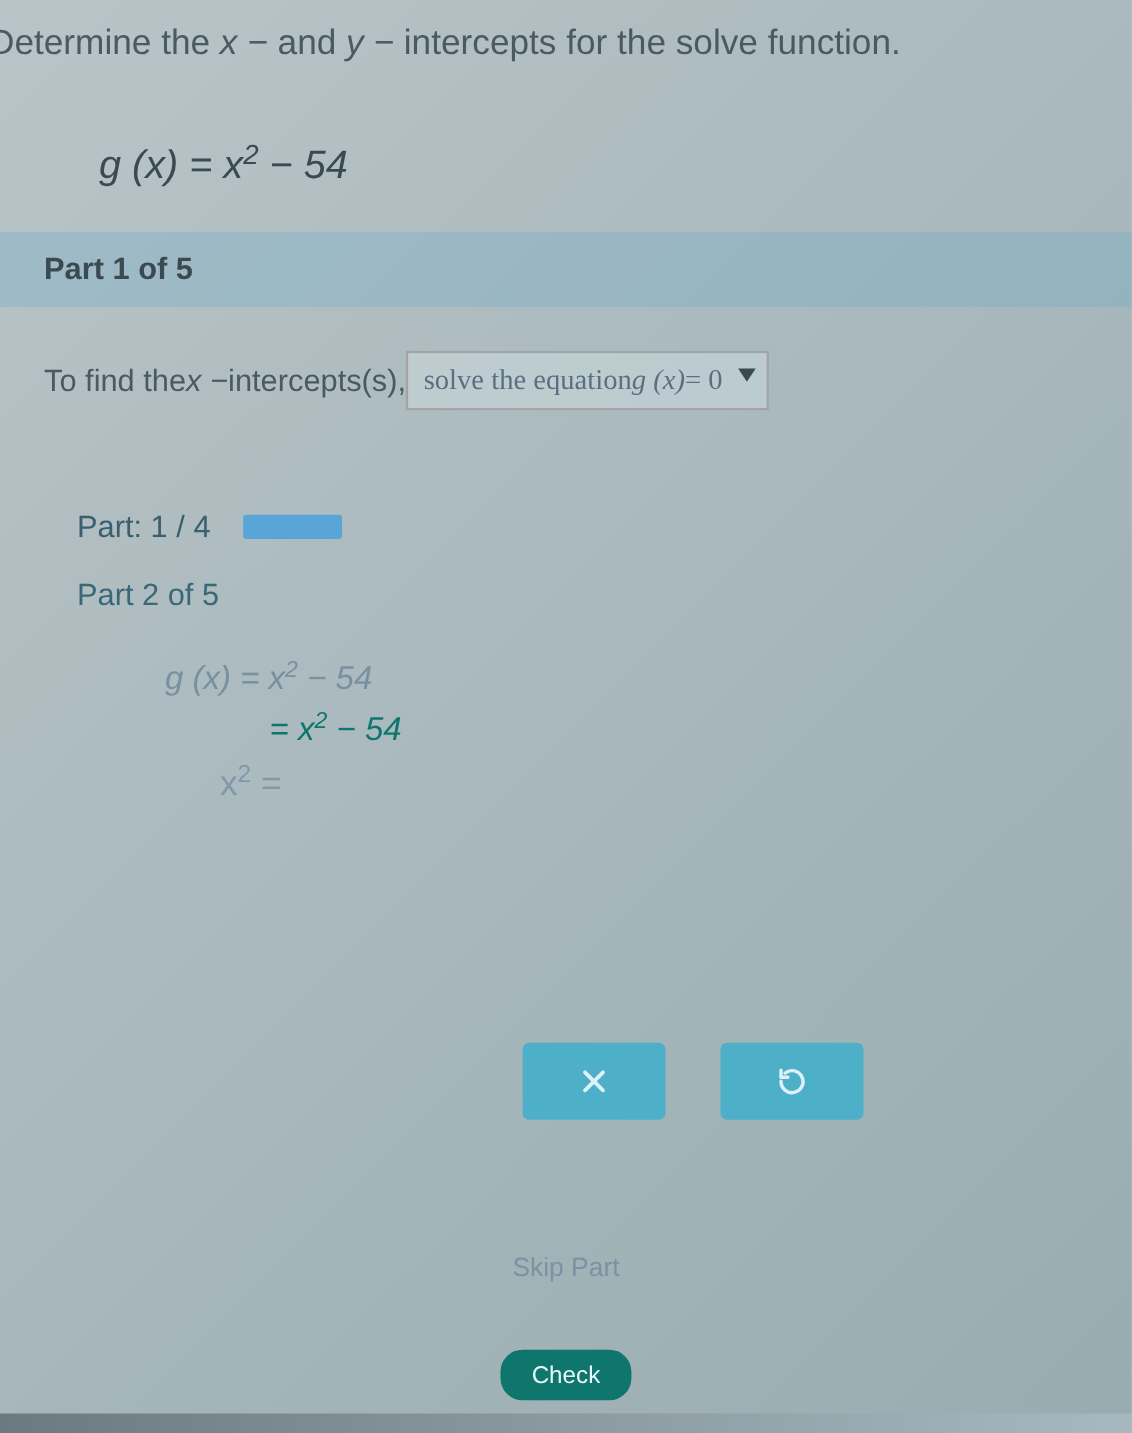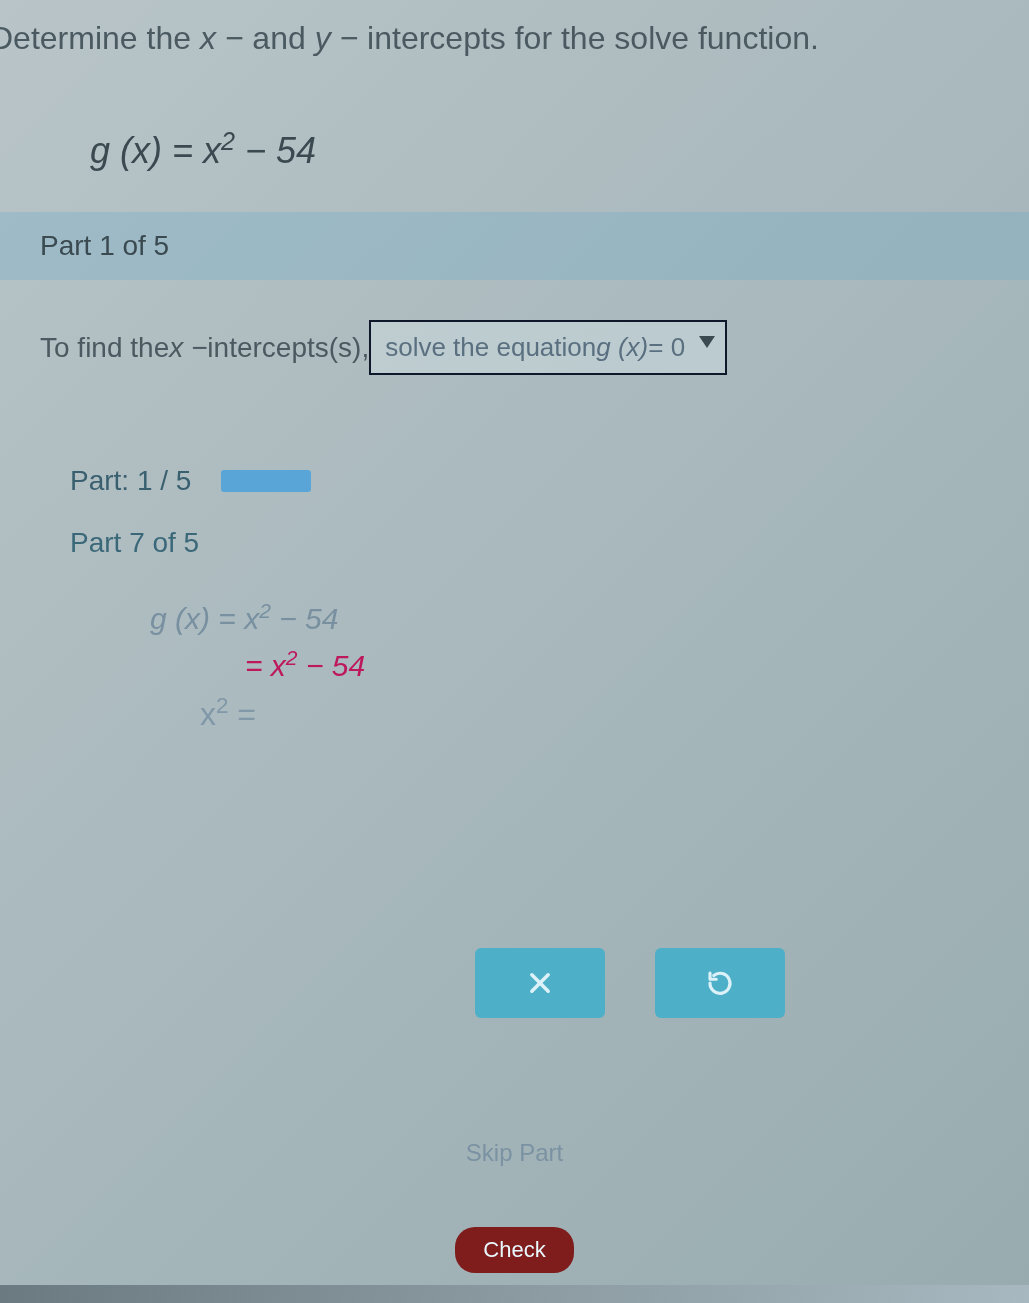--- a/index.html
+++ b/index.html
@@ -26,39 +26,41 @@
       font-style: italic;
     }
     .equation-block .func { font-style: italic; }
     .equation-block sup { font-size: 0.7em; vertical-align: super; }
     .part-header {
       background: rgba(100, 170, 200, 0.28);
       padding: 18px 40px;
       font-size: 28px;
       color: #3a4a50;
       margin: 30px 0 40px 0;
+      font-weight: bold;
     }
     .instruction-row {
       padding: 0 40px;
       display: flex;
       align-items: center;
       font-size: 28px;
       color: #4a5a60;
       flex-wrap: wrap;
     }
     .instruction-row .var { font-style: italic; }
     .dropdown-box {
-      border: 2px solid #0f172a;
+      border: 2px solid #a3a3a3;
       background: rgba(200, 215, 218, 0.6);
       padding: 10px 40px 10px 14px;
       font-size: 26px;
       color: #5a7080;
       position: relative;
       display: inline-flex;
       align-items: center;
+      font-family: Liberation Serif, serif;
     }
     .dropdown-box .func { font-style: italic; }
     .dropdown-arrow {
       position: absolute;
       right: 10px;
       top: 14px;
       width: 0; height: 0;
       border-left: 8px solid transparent;
       border-right: 8px solid transparent;
       border-top: 12px solid #3a4a50;
@@ -85,21 +87,21 @@
     .faded-equation {
       margin: 20px 0 10px 150px;
       font-size: 30px;
       color: #7890a0;
       font-style: italic;
     }
     .faded-equation sup { font-size: 0.7em; vertical-align: super; }
     .faded-line2 {
       margin: 10px 0 10px 245px;
       font-size: 30px;
-      color: #be185d;
+      color: #0f766e;
       font-style: italic;
     }
     .faded-line2 sup { font-size: 0.7em; vertical-align: super; }
     .faded-line3 {
       margin: 10px 0 10px 200px;
       font-size: 32px;
       color: #8098a8;
     }
     .faded-line3 sup { font-size: 0.7em; vertical-align: super; }
     .action-buttons {
@@ -129,21 +131,21 @@
       display: flex;
       align-items: center;
       gap: 60px;
       flex-direction: column;
     }
     .skip-text {
       font-size: 24px;
       color: #7a92a2;
     }
     .check-btn {
-      background: #7f1d1d;
+      background: #0f766e;
       border: none;
       border-radius: 20px;
       padding: 10px 28px;
       font-size: 22px;
       color: #e8f8fc;
       cursor: pointer;
     }
     .footer-bar {
       position: absolute;
       bottom: 0;
@@ -172,25 +174,25 @@
   <span> intercepts(s),</span>
   <span class="dropdown-box">
     <span>solve the equation </span>
     <span class="func">g (x)</span>
     <span> = 0</span>
     <span class="dropdown-arrow"></span>
   </span>
 </div>
 
 <div class="progress-row">
-  <span>Part: 1 / 5</span>
+  <span>Part: 1 / 4</span>
   <span class="progress-bar"></span>
 </div>
 
-<div class="part2-header">Part 7 of 5</div>
+<div class="part2-header">Part 2 of 5</div>
 
 <div class="faded-equation">
   <span>g (x)</span><span> = </span><span>x</span><sup>2</sup><span> − 54</span>
 </div>
 
 <div class="faded-line2">
   <span> = </span><span>x</span><sup>2</sup><span> − 54</span>
 </div>
 
 <div class="faded-line3">

